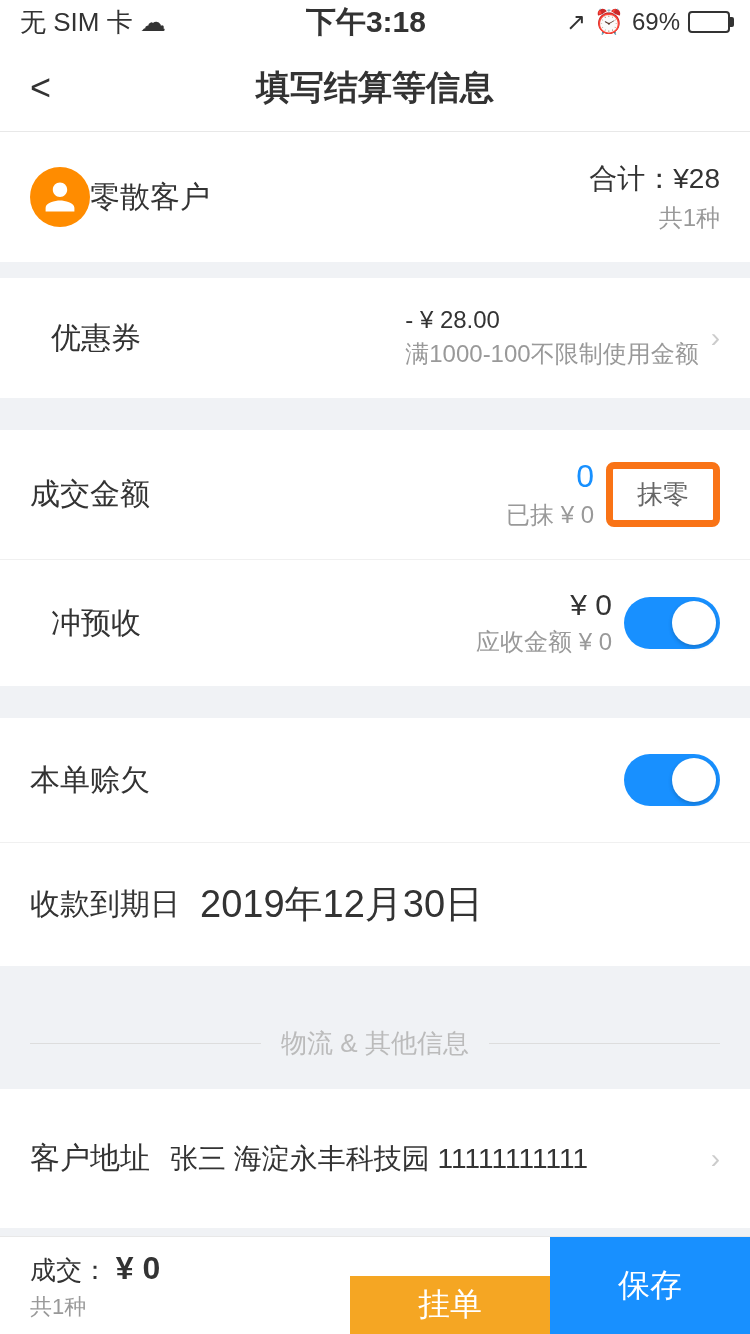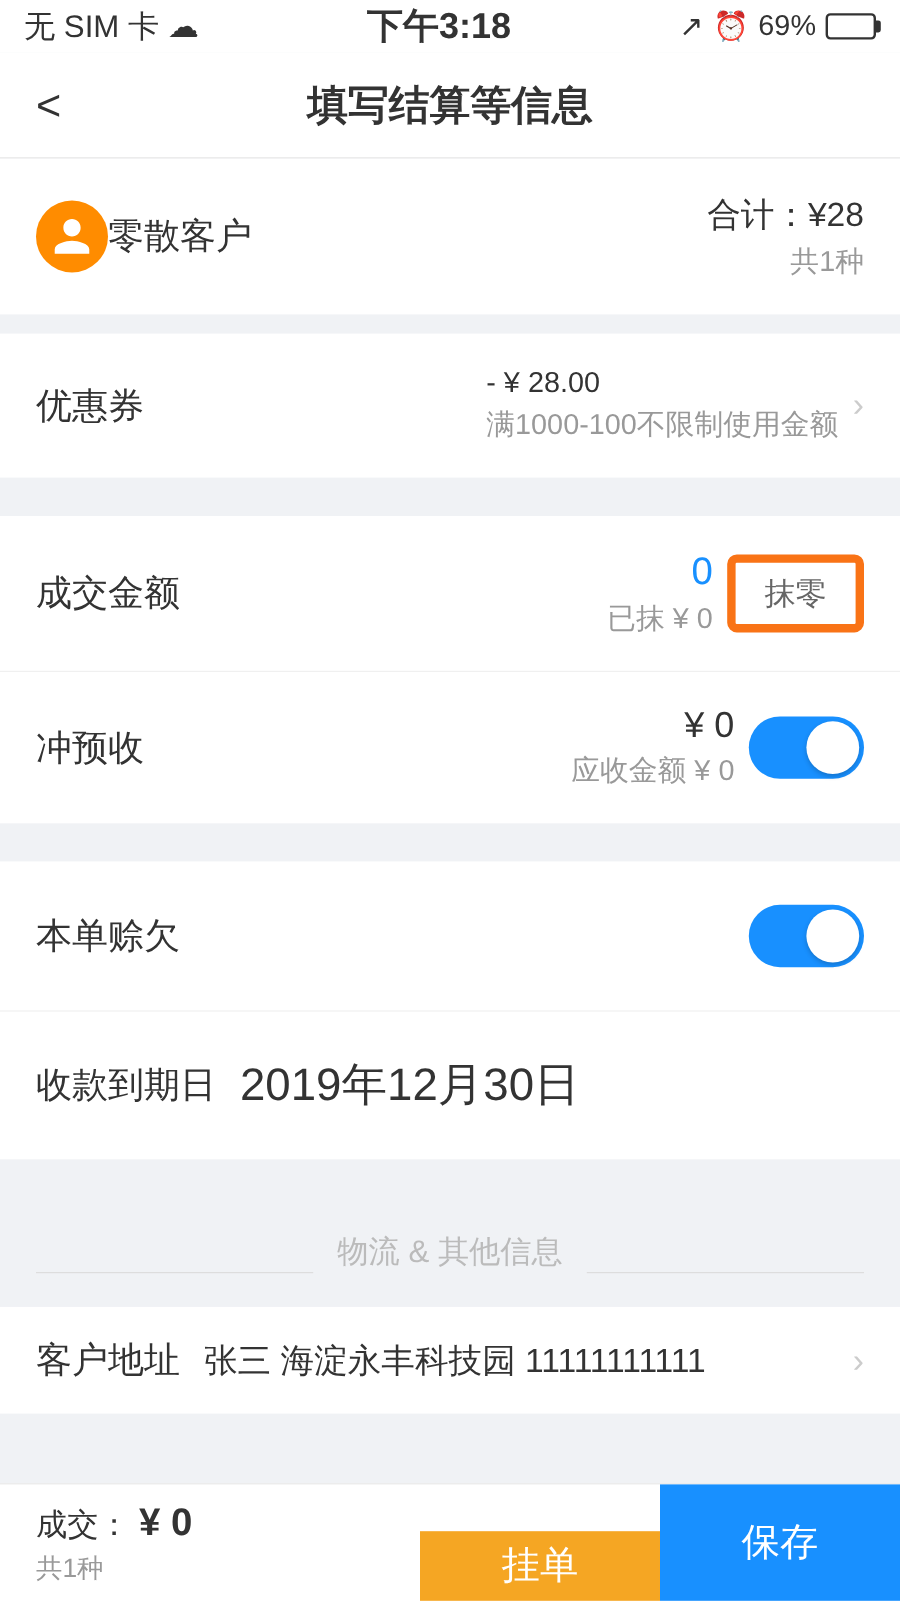--- a/index.html
+++ b/index.html
@@ -133,21 +133,21 @@
 
     
     .row-item {
       display: flex;
       align-items: center;
       justify-content: space-between;
       padding: 28px 30px;
       border-bottom: 1px solid #f0f0f0;
       background: #fff;
     }
-    .row-item:last-child { border-bottom: none; }
+    .row-item:last-child { border-bottom: none; margin-left: 21px; }
     .row-label {
       font-size: 30px;
       color: #333;
     }
     .row-right {
       display: flex;
       align-items: center;
       gap: 12px;
     }
     .row-value-blue {
@@ -233,38 +233,38 @@
     .logistics-section {
       background: #f0f2f5;
       padding: 28px 30px;
       text-align: center;
       color: #bbb;
       font-size: 26px;
       position: relative;
     }
     .logistics-line {
       display: flex;
-      align-items: flex-end;
+      align-items: center;
       justify-content: center;
       gap: 20px;
     }
     .logistics-line::before,
     .logistics-line::after {
       content: '';
       flex: 1;
       height: 1px;
       background: #ddd;
     }
 
     
     .address-row {
       display: flex;
       align-items: center;
       justify-content: space-between;
-      padding: 24px 30px;
+      padding: 49px 30px;
       background: #fff;
     }
     .address-label { font-size: 30px; color: #333; flex-shrink: 0; margin-right: 20px; }
     .address-value { font-size: 28px; color: #333; flex: 1; }
 
     
     .footer {
       position: fixed;
       bottom: 0;
       width: 750px;

